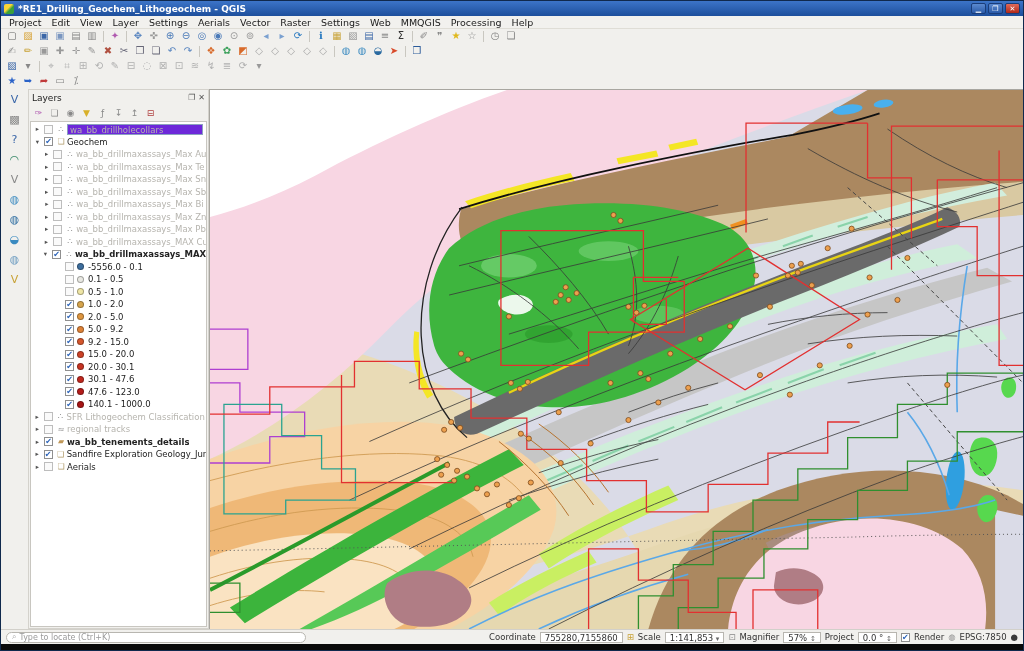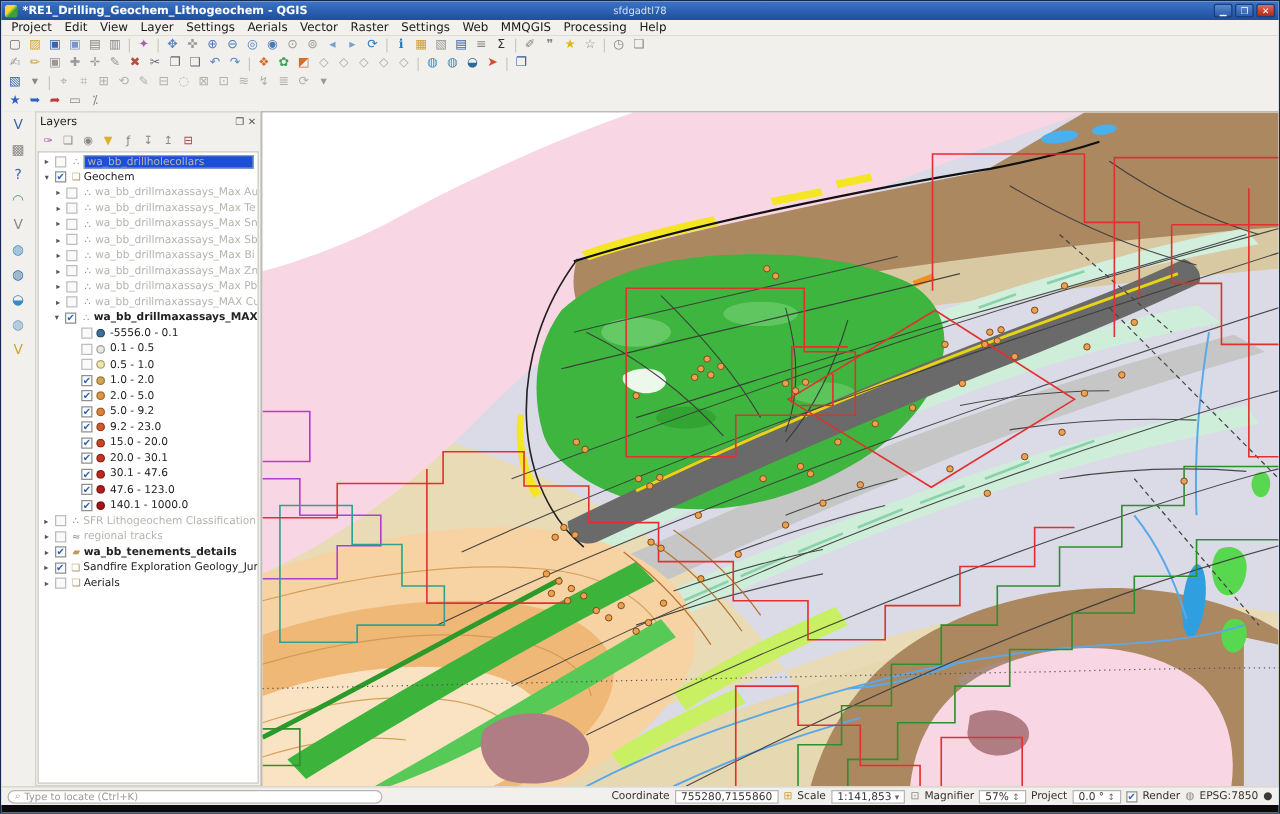--- a/index.html
+++ b/index.html
@@ -32,21 +32,21 @@
   .pti{width:15px;height:13px;line-height:12px;text-align:center;font-size:9px;color:#666}
   .tree{flex:1;background:#fff;border:1px solid #c8c6c0;margin:0 1px 1px 1px;overflow:hidden;font-size:8.5px;color:#222;padding-top:1px}
   .trow{display:flex;align-items:center;height:12.5px;white-space:nowrap;overflow:hidden}
   .exp{width:9px;text-align:center;font-size:6.5px;color:#555;flex:0 0 auto}
   .cb{width:9px;height:9px;border:1px solid #8f8f8f;background:#fff;margin:0 2px;font-size:8px;line-height:8px;color:#2a62b8;text-align:center;flex:0 0 auto}
   .cb.off{border-color:#bdbdbd;background:#fafafa}
   .licon{width:12px;text-align:center;font-size:8px;flex:0 0 auto}
   .grayed{color:#b6b4ae}
   .bold{font-weight:bold}
   .lab{overflow:hidden;text-overflow:clip}
-  .editbox{border:1px solid #8aa0c0;background:#1d4ed8;padding:0 2px;color:#b6b4ae;flex:1;margin-right:3px;height:11px;line-height:10px}
+  .editbox{border:1px solid #8aa0c0;background:#6d28d9;padding:0 2px;color:#b6b4ae;flex:1;margin-right:3px;height:11px;line-height:10px}
   .dot{width:7px;height:7px;border-radius:50%;margin:0 4px 0 1px;border:1px solid rgba(0,0,0,.3);flex:0 0 auto}
   .map-wrap{flex:1;position:relative;border-top:1px solid #a8a6a0;border-left:1px solid #a8a6a0;background:#fff}
   .map-wrap svg{display:block;width:100%;height:100%}
   
   .statusbar{position:absolute;left:0;right:0;bottom:6px;height:15px;background:#f1f0ed;border-top:1px solid #d2d0ca;display:flex;align-items:center;font-size:8.5px;color:#333;padding:0 5px;gap:4px}
   .locator{width:300px;height:11px;border:1px solid #b8b6b0;border-radius:6px;background:#fff;color:#9a9a9a;font-size:8px;display:flex;align-items:center;padding:0 5px;gap:3px}
   .sb-label{white-space:nowrap}
   .sb-box{background:#fff;border:1px solid #b8b6b0;height:11px;line-height:10px;padding:0 4px;white-space:nowrap}
   .spin{font-size:7px;color:#666}
   .sbcb{width:9px;height:9px;border:1px solid #8f8f8f;background:#fff;font-size:8px;line-height:8px;color:#2a62b8;text-align:center}
@@ -54,21 +54,20 @@
   .blackstrip{position:absolute;bottom:0;height:6px;left:0;right:0;background:#0a0a0a}
 </style>
 </head>
 <body>
 
 <div class="window">
 
   <div class="titlebar">
     <span class="appicon"></span>
     <span class="title-text">*RE1_Drilling_Geochem_Lithogeochem - QGIS</span>
-    <span class="title-center">sfdgadtl78</span>
     <span class="winbtns">
       <span class="wbtn">▁</span>
       <span class="wbtn">❐</span>
       <span class="wbtn close">✕</span>
     </span>
   </div>
 
   <div class="menubar">
       <span class="menu-item">Project</span>
       <span class="menu-item">Edit</span>
@@ -324,21 +323,21 @@
           <div class="trow">
             <span style="width: 32px;"></span>
             <span class="cb">✔</span>
             <span class="dot" style="background: rgb(222, 130, 54);"></span>
             <span>5.0 - 9.2</span>
           </div>
           <div class="trow">
             <span style="width: 32px;"></span>
             <span class="cb">✔</span>
             <span class="dot" style="background: rgb(212, 86, 44);"></span>
-            <span>9.2 - 23.0</span>
+            <span>9.2 - 15.0</span>
           </div>
           <div class="trow">
             <span style="width: 32px;"></span>
             <span class="cb">✔</span>
             <span class="dot" style="background: rgb(204, 66, 38);"></span>
             <span>15.0 - 20.0</span>
           </div>
           <div class="trow">
             <span style="width: 32px;"></span>
             <span class="cb">✔</span>

